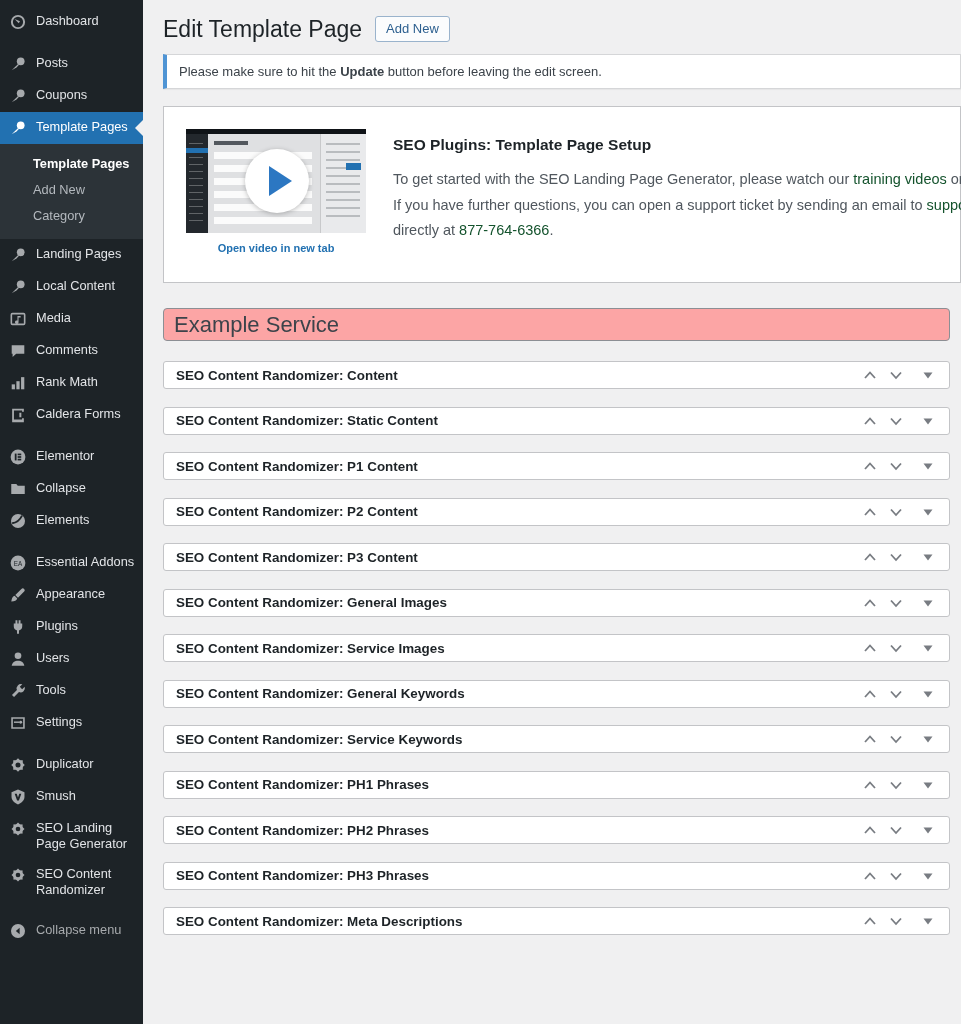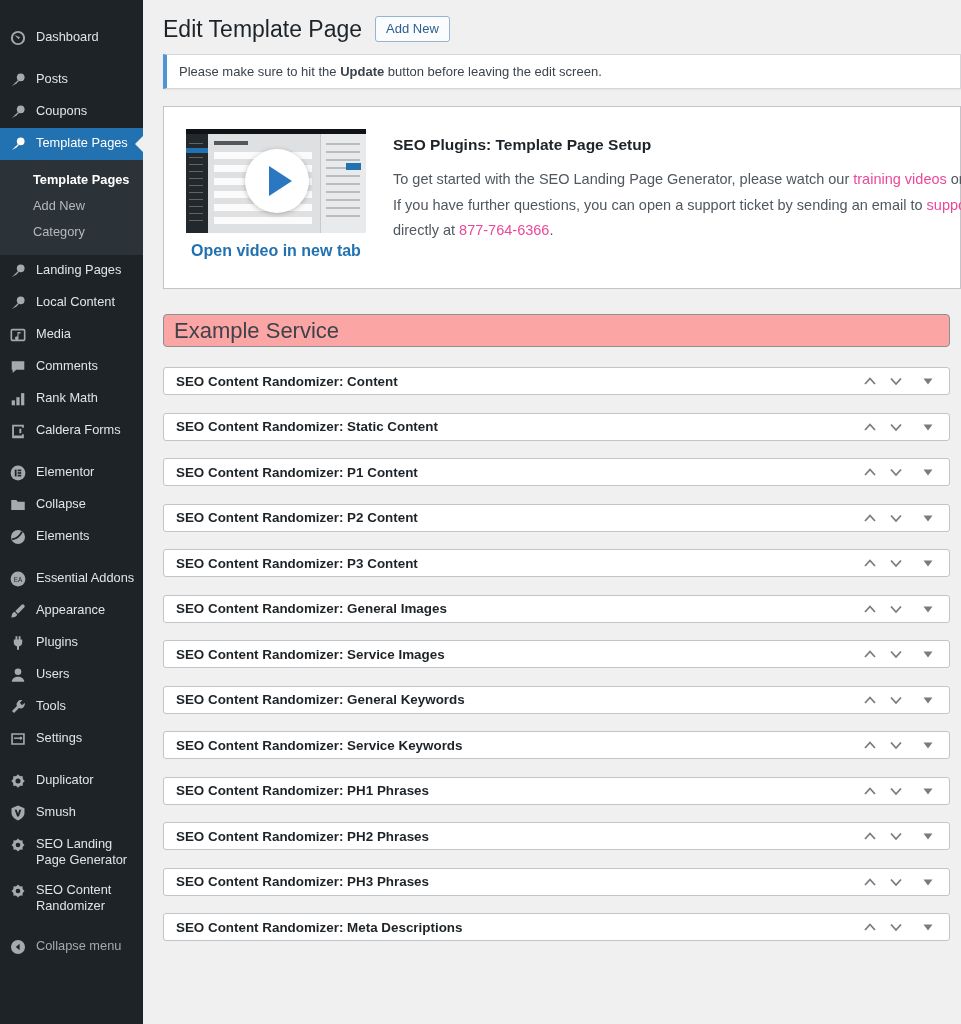--- a/index.html
+++ b/index.html
@@ -6,21 +6,21 @@
   html,body { margin:0; padding:0; }
   body {
     width:961px; height:1024px; overflow:hidden; position:relative;
     font-family:"Liberation Sans", sans-serif; background:#f0f0f1;
   }
   [data-interactable="true"] { cursor:pointer; }
 
   
   .sidebar {
     position:absolute; left:0; top:0; bottom:0; width:143px;
-    background:#1d2327; padding-top:22px; z-index:2;
+    background:#1d2327; padding-top:6px; z-index:2;
   }
   .menu-item {
     display:flex; align-items:flex-start; padding:7px 6px 7px 9px;
     color:#e2e4e7; font-size:12.8px; line-height:16px; position:relative;
   }
   .menu-icon { width:18px; height:18px; flex:0 0 18px; margin-right:9px; color:#a7aaad; }
   .menu-icon svg { width:18px; height:18px; display:block; }
   .menu-item.active { background:#2271b1; color:#fff; }
   .menu-item.active .menu-icon { color:#fff; }
   .menu-item.active::after {
@@ -81,27 +81,27 @@
   .play {
     position:absolute; left:50%; top:50%; width:64px; height:64px; margin:-32px 0 0 -31px;
     background:#fff; border-radius:50%; box-shadow:0 1px 5px rgba(0,0,0,.25);
   }
   .play .tri {
     position:absolute; left:24px; top:17px; width:0; height:0;
     border-left:23px solid #2c77c2; border-top:15px solid transparent; border-bottom:15px solid transparent;
   }
   .open-video {
     display:block; text-align:center; margin-top:9px; color:#2271b1;
-    font-weight:bold; font-size:16px; text-decoration:none;
+    font-weight:bold; font-size:11px; text-decoration:none;
   }
   .video-text { overflow:visible; }
   .video-text h2 { margin:7px 0 0; font-size:15.5px; font-weight:bold; color:#1d2327; }
   .vline { margin:0; white-space:nowrap; font-size:14.5px; line-height:25.5px; color:#50575e; }
   .vline.first { margin-top:13px; }
-  .inline-link { color:#ec4899; text-decoration:none; }
+  .inline-link { color:#14532d; text-decoration:none; }
 
   
   .title-input {
     display:block; width:calc(100% - 11px); margin:25px 11px 0 0; height:33px;
     padding:3px 10px; font-size:22px; color:#3c434a; background:#fca5a5;
     border:1px solid #8c8f94; border-radius:4px; outline:none;
     font-family:"Liberation Sans", sans-serif;
   }
 
   

